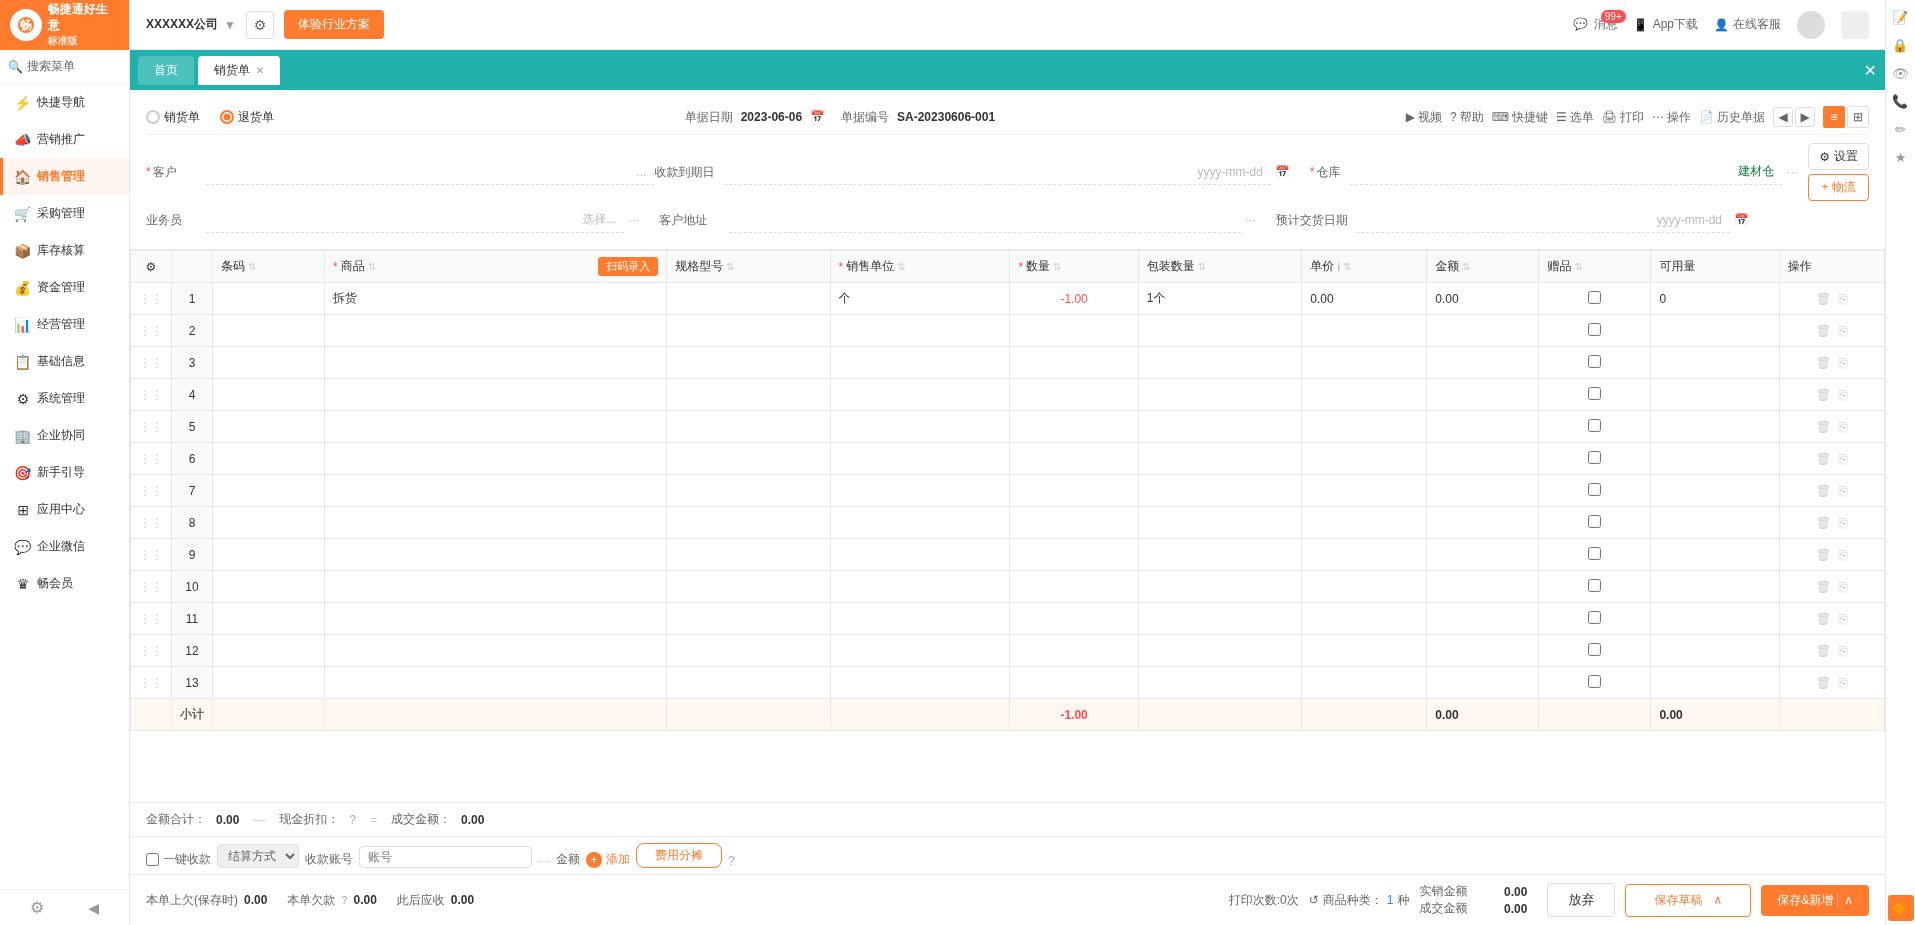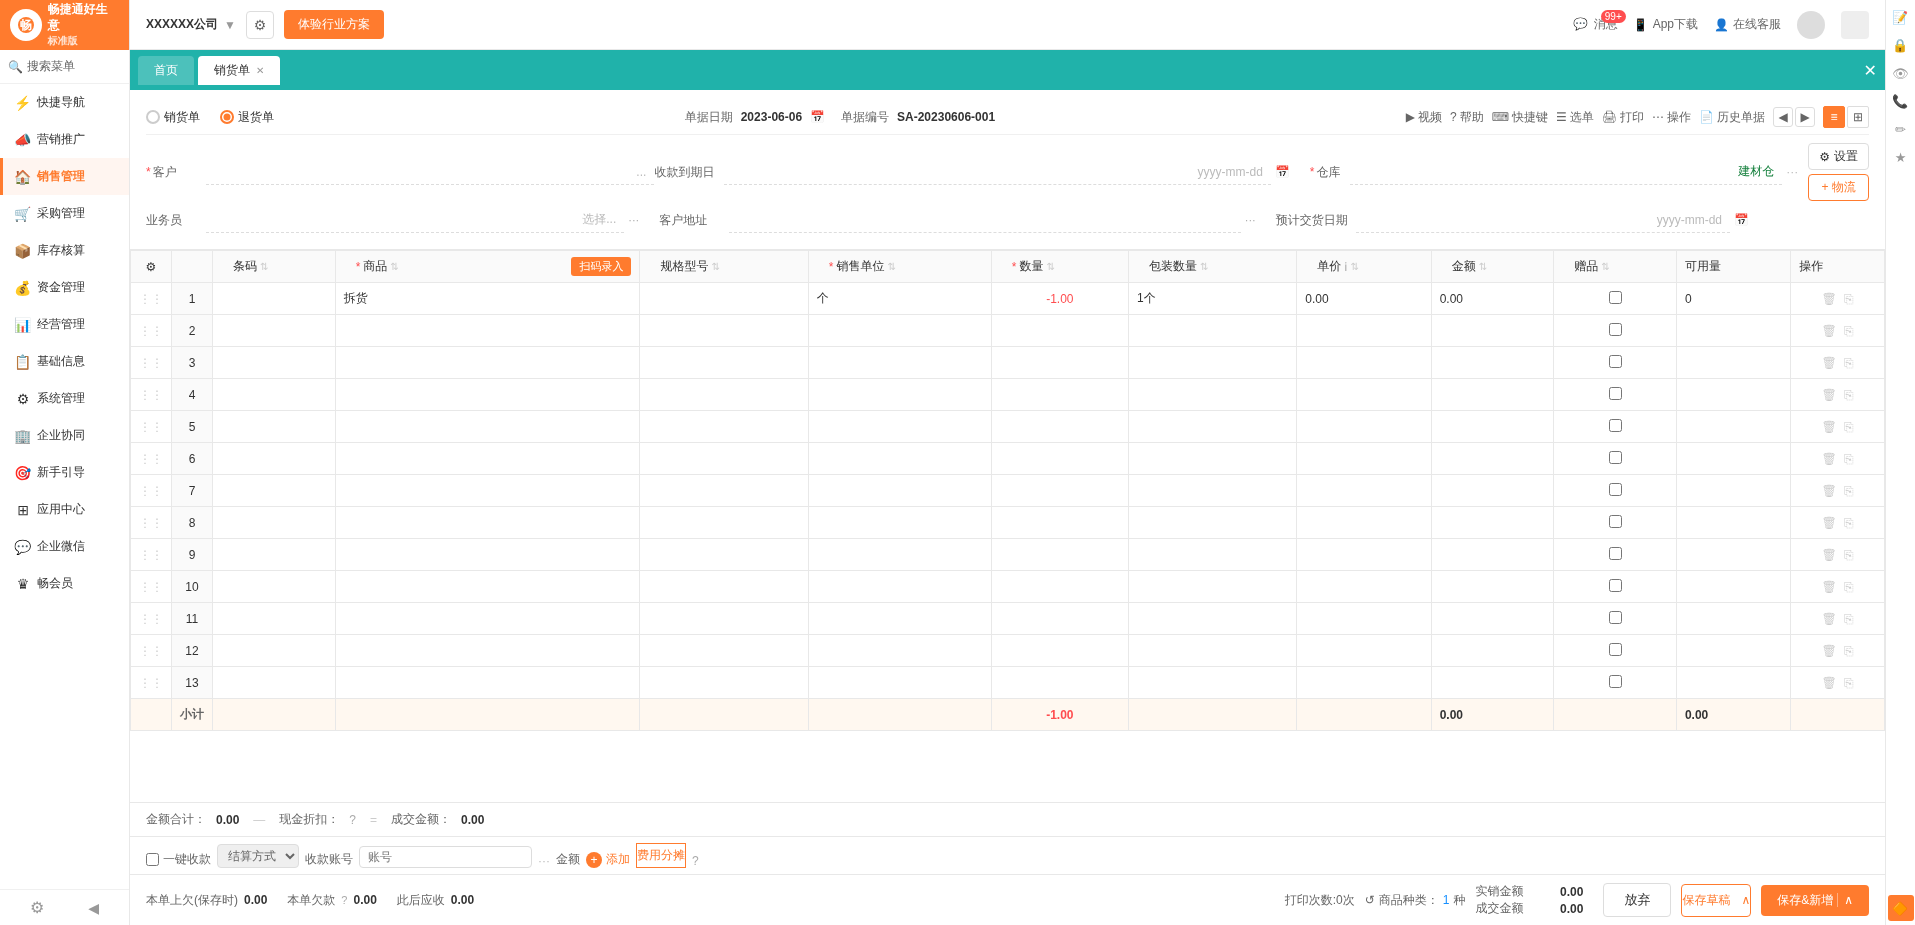--- a/index.html
+++ b/index.html
@@ -72,48 +72,48 @@
 
     
     .calc-row { background: #fff; padding: 8px 16px; border-top: 1px solid #e8e8e8; display: flex; align-items: center; gap: 10px; }
     .calc-label { color: #666; }
     .calc-value { color: #333; font-weight: bold; }
 
     
     .payment-row { background: #fff; padding: 6px 16px; border-top: 1px solid #e8e8e8; display: flex; align-items: flex-end; gap: 6px; }
     .checkbox-label { display: flex; align-items: center; gap: 4px; color: #666; }
     .add-btn { background: #ff7b2e; color: #fff; border: none; border-radius: 50%; width: 16px; height: 16px; display: flex; align-items: center; justify-content: center; font-size: 12px; cursor: pointer; }
-    .expense-split-btn { border: 1px solid #ff7b2e; color: #ff7b2e; background: #fff; border-radius: 0; padding: 3px 0; cursor: pointer; font-size: 12px; }
+    .expense-split-btn { border: 1px solid #ff7b2e; color: #ff7b2e; background: #fff; border-radius: 8px; padding: 3px 18px; cursor: pointer; font-size: 12px; }
     .help-icon { color: #aaa; cursor: pointer; }
 
     
     .bottom-bar { background: #fff; padding: 8px 16px; border-top: 1px solid #e8e8e8; display: flex; align-items: center; gap: 20px; }
     .bottom-info { display: flex; align-items: center; gap: 6px; color: #666; justify-content: center; }
     .bottom-info span.val { color: #333; font-weight: bold; }
     .bottom-right { margin-left: auto; display: flex; align-items: center; gap: 10px; }
     .summary-box { text-align: right; color: #666; margin-right: 10px; }
     .summary-box .row { display: flex; justify-content: flex-end; align-items: center; gap: 10px; }
     .summary-val { color: #333; font-weight: bold; min-width: 50px; text-align: right; }
     .btn-abandon { border: 1px solid #ddd; background: #fff; color: #333; border-radius: 4px; padding: 7px 20px; cursor: pointer; font-size: 13px; }
-    .btn-save-draft { border: 1px solid #ff7b2e; background: #fff; color: #ff7b2e; border-radius: 4px; padding: 7px 0; cursor: pointer; font-size: 13px; display: flex; align-items: center; gap: 4px; }
+    .btn-save-draft { border: 1px solid #ff7b2e; background: #fff; color: #ff7b2e; border-radius: 4px; padding: 7px 28px; cursor: pointer; font-size: 13px; display: flex; align-items: center; gap: 4px; }
     .btn-save-new { background: #ff7b2e; color: #fff; border: none; border-radius: 4px; padding: 7px 16px; cursor: pointer; font-size: 13px; display: flex; align-items: center; gap: 4px; }
     .btn-chevron { border-left: 1px solid rgba(255,255,255,0.4); padding-left: 6px; }
 
     
     .right-panel { width: 30px; background: #fff; border-left: 1px solid #e8e8e8; display: flex; flex-direction: column; align-items: center; padding: 4px 0; gap: 2px; }
     .rp-icon { width: 26px; height: 26px; display: flex; align-items: center; justify-content: center; color: #999; cursor: pointer; border-radius: 3px; font-size: 13px; }
     .rp-icon.active { background: #ff7b2e; color: #fff; }
     .settings-btn { border: 1px solid #ddd; background: #fff; color: #333; border-radius: 4px; padding: 4px 10px; cursor: pointer; display: flex; align-items: center; gap: 4px; font-size: 12px; }
     .logistics-btn { border: 1px solid #ff7b2e; color: #ff7b2e; background: #fff; border-radius: 4px; padding: 4px 10px; cursor: pointer; font-size: 12px; }
 
     .print-count { color: #666; font-size: 12px; }
     .goods-type { color: #666; font-size: 12px; display: flex; align-items: center; gap: 4px; }
     .goods-type a { color: #1890ff; cursor: pointer; }
 
-    .table-header-row th .th-inner { display: flex; align-items: center; gap: 3px; margin-left: 12px; }
+    .table-header-row th .th-inner { display: flex; align-items: center; gap: 3px; }
     .sort-icon { color: #ccc; font-size: 10px; }
     input[type="checkbox"] { width: 13px; height: 13px; }
 
     .view-toggle { display: flex; align-items: center; gap: 2px; }
     .view-btn { width: 22px; height: 22px; border: 1px solid #ddd; display: flex; align-items: center; justify-content: center; cursor: pointer; color: #666; border-radius: 2px; font-size: 12px; }
     .view-btn.active { background: #ff7b2e; color: #fff; border-color: #ff7b2e; }
 
     .topbar-action { display: flex; align-items: center; gap: 4px; color: #666; cursor: pointer; font-size: 12px; }
   </style>
 </head>

